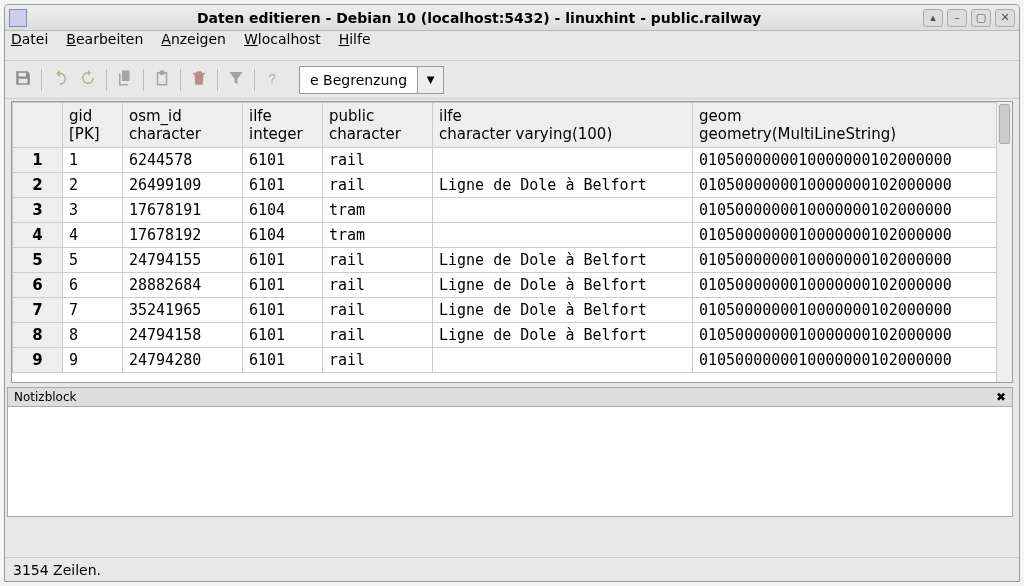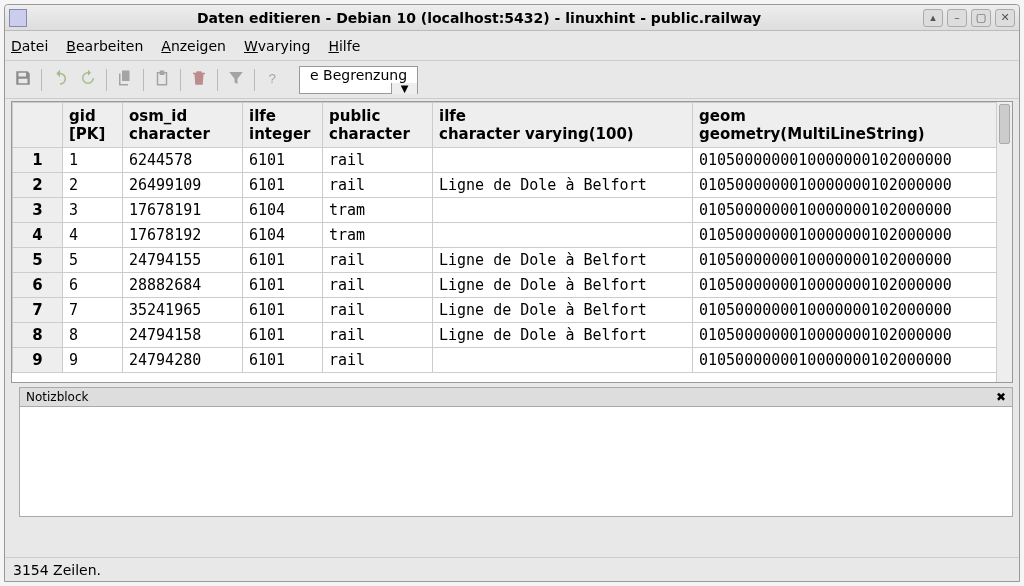--- a/index.html
+++ b/index.html
@@ -6,43 +6,43 @@
   body { font-family: "DejaVu Sans", Arial, sans-serif; font-size: 13px; background: #f5f5f5; width: 1024px; height: 586px; overflow: hidden; }
   
   .window { border: 1px solid #999; background: #e8e8e8; width: 1016px; height: 578px; margin: 4px; display: flex; flex-direction: column; border-radius: 4px 4px 0 0; }
   
   .titlebar { background: linear-gradient(#eee,#ddd); height: 26px; display: flex; align-items: center; padding: 0 4px; border-bottom: 1px solid #bbb; border-radius: 4px 4px 0 0; gap: 48px; }
   .titlebar-icon { width: 18px; height: 18px; background: #cce; border: 1px solid #88a; margin-right: 8px; }
   .titlebar-title { flex: 1; text-align: center; font-weight: bold; font-size: 14px; }
   .titlebar-controls { display: flex; gap: 4px; }
   .titlebar-btn { width: 20px; height: 18px; background: #ddd; border: 1px solid #aaa; border-radius: 3px; display:flex; align-items:center; justify-content:center; font-size:11px; color:#555; cursor:pointer; }
   
-  .menubar { height: 30px; display: flex; align-items: center; padding: 0 6px; gap: 18px; border-bottom: 1px solid #ccc; }
+  .menubar { height: 30px; display: flex; padding: 0 6px; gap: 18px; border-bottom: 1px solid #ccc; }
   .menuitem { cursor: pointer; font-size: 14px; }
   .menuitem .u { text-decoration: underline; }
   
   .toolbar { height: 38px; display: flex; align-items: center; padding: 0 6px; gap: 4px; border-bottom: 1px solid #ccc; }
   .tool-btn { width: 24px; height: 24px; border: none; background: transparent; display:flex; align-items:center; justify-content:center; cursor:pointer; opacity:0.7; }
   .tool-btn svg { width:18px; height:18px; }
   .sep { width:1px; height:22px; background:#bbb; margin:0 2px; }
-  .tool-combo { margin-left: 10px; border:1px solid #999; background:#fff; display:flex; align-items:flex-end; height:28px;flex-direction:column; }
+  .tool-combo { margin-left: 10px; border:1px solid #999; background:#fff; display:flex; align-items:center; height:28px; }
   .tool-combo-label { padding: 0 10px; font-size:14px; }
   .tool-combo-btn { width:26px; height:26px; border-left:1px solid #999; background:#eee; display:flex; align-items:center; justify-content:center; cursor:pointer; }
   .tool-combo-btn::after { content:"▼"; font-size:10px; }
   
   .grid-area { flex: 1 1 auto; overflow: hidden; background:#fff; border: 1px solid #999; margin: 2px 6px; position:relative; display:flex; flex-direction:column; }
   table { border-collapse: collapse; width: 100%; font-family: "DejaVu Sans Mono", monospace; font-size: 15px; table-layout:fixed; }
   th, td { border: 1px solid #ccc; text-align: left; padding: 3px 6px; white-space: nowrap; overflow:hidden; }
-  thead th { background: #eee; font-weight: bold; font-family: "DejaVu Sans", Arial, sans-serif; line-height:1.2; padding:4px 6px; }
+  thead th { background: #eee; font-weight: normal; font-family: "DejaVu Sans", Arial, sans-serif; line-height:1.2; padding:4px 6px; }
   .rownum { background:#eee; font-weight:bold; text-align:center; font-family: "DejaVu Sans", Arial, sans-serif; width:50px; }
   .col-gid{width:60px;} .col-osm{width:120px;} .col-code{width:80px;} .col-fclass{width:110px;} .col-name{width:260px;} .col-geom{width:auto;}
   .vscroll { position:absolute; right:0; top:0; bottom:0; width:16px; background:#eee; border-left:1px solid #ccc; }
   .vscroll-thumb { position:absolute; top:2px; left:2px; right:2px; height:40px; background:#ccc; border:1px solid #aaa; border-radius:2px; }
   
-  .scratch { margin: 2px 6px 0 14px; }
+  .scratch { margin: 2px 6px 0 2px; }
   .scratch-header { background:#ddd; border:1px solid #aaa; padding:2px 6px; font-size:12px; display:flex; justify-content:space-between; align-items:center; }
   .scratch-close { cursor:pointer; font-weight:bold; }
   .scratch-body { background:#fff; border:1px solid #aaa; border-top:none; height:110px; }
   
   .statusbar { height:24px; display:flex; align-items:center; padding:0 8px; font-size:14px; border-top:1px solid #ccc;margin-top:40px; }
 </style>
 </head>
 <body>
 
 <div class="window">
@@ -55,21 +55,21 @@
       <div class="titlebar-btn">–</div>
       <div class="titlebar-btn">▢</div>
       <div class="titlebar-btn">✕</div>
     </div>
   </div>
 
   <div class="menubar">
     <span class="menuitem"><span class="u">D</span><span>atei</span></span>
     <span class="menuitem"><span class="u">B</span><span>earbeiten</span></span>
     <span class="menuitem"><span class="u">A</span><span>nzeigen</span></span>
-    <span class="menuitem"><span class="u">W</span><span>varying</span></span>
+    <span class="menuitem"><span class="u">W</span><span>localhost</span></span>
     <span class="menuitem"><span class="u">H</span><span>ilfe</span></span>
   </div>
 
   <div class="toolbar">
     <button class="tool-btn">
         <span><svg viewBox="0 0 24 24">
             <path fill="#666" d="M3 3h15l3 3v15H3V3zm3 2v5h10V5H6zm0 14h12v-6H6v6z"></path>
           </svg></span>
       </button>
     <div class="sep"></div>

